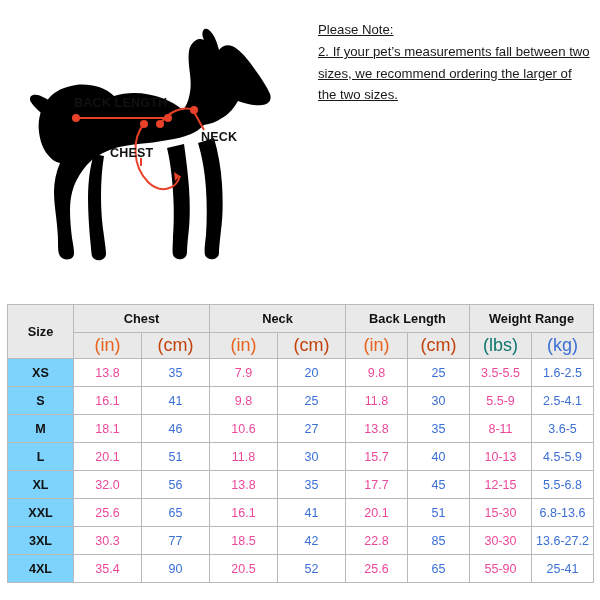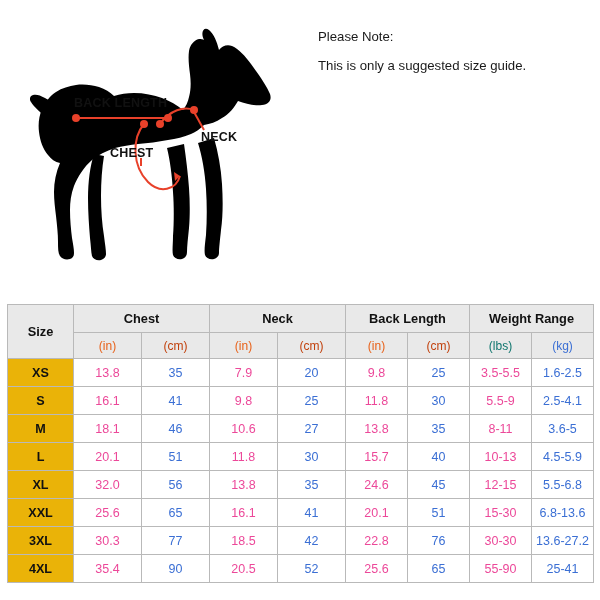--- a/index.html
+++ b/index.html
@@ -59,21 +59,22 @@
   .notes {
     position: absolute;
     left: 318px;
     top: 18px;
     width: 272px;
     font-size: 13.2px;
     line-height: 1.62;
     color: #1a1a1a;
   }
   .notes p {
-    margin: 8px 0 0px 0;
+    margin: 1px 0 0px 0;
+    text-decoration: underline;
   }
 
   
   .table-wrap {
     position: absolute;
     left: 7px;
     top: 304px;
     width: 586px;
   }
   table.size-table {
@@ -91,33 +92,33 @@
     height: 27px;
   }
   thead th {
     background: #e9e9e9;
     font-weight: bold;
     color: #111111;
     font-size: 12.8px;
   }
   thead th.unit {
     font-weight: normal;
-    font-size: 12px;
+    font-size: 18px;
     height: 25px;
   }
   .u-in { color: #e8621a; }
   .u-cm { color: #c2410c; }
   .u-lbs { color: #0f766e; }
   .u-kg { color: #3b6fd4; }
 
   tbody td.size-cell {
     font-weight: bold;
     color: #111111;
     font-size: 12.6px;
-    background: #eab308;
+    background: #7dd3fc;
   }
   tbody td.val-in { color: #ec4899; }
   tbody td.val-cm { color: #3b6fd4; }
   tbody tr td { background: #ffffff; }
 </style>
 </head>
 <body>
 
 <div class="page">
 
@@ -233,21 +234,21 @@
         <line x1="133" y1="152" x2="133" y2="160" stroke="#e8412a" stroke-width="2"></line>
       </svg>
 
       <div class="label label-back">BACK LENGTH</div>
       <div class="label label-neck">NECK</div>
       <div class="label label-chest">CHEST</div>
     </div>
 
     <div class="notes">
       <p>Please Note:</p>
-      <p>This is only a suggested size guide.</p>
+      <p>2. If your pet’s measurements fall between two sizes, we recommend ordering the larger of the two sizes.</p>
     </div>
   </div>
 
   <div class="table-wrap">
     <table class="size-table">
       <colgroup>
         <col style="width:66px">
         <col style="width:68px">
           <col style="width:68px">
         <col style="width:68px">
@@ -320,21 +321,21 @@
           <td class="val-cm">40</td>
           <td class="val-in">10-13</td>
           <td class="val-cm">4.5-5.9</td>
         </tr>
         <tr>
           <td class="size-cell">XL</td>
           <td class="val-in">32.0</td>
           <td class="val-cm">56</td>
           <td class="val-in">13.8</td>
           <td class="val-cm">35</td>
-          <td class="val-in">24.6</td>
+          <td class="val-in">17.7</td>
           <td class="val-cm">45</td>
           <td class="val-in">12-15</td>
           <td class="val-cm">5.5-6.8</td>
         </tr>
         <tr>
           <td class="size-cell">XXL</td>
           <td class="val-in">25.6</td>
           <td class="val-cm">65</td>
           <td class="val-in">16.1</td>
           <td class="val-cm">41</td>
@@ -343,21 +344,21 @@
           <td class="val-in">15-30</td>
           <td class="val-cm">6.8-13.6</td>
         </tr>
         <tr>
           <td class="size-cell">3XL</td>
           <td class="val-in">30.3</td>
           <td class="val-cm">77</td>
           <td class="val-in">18.5</td>
           <td class="val-cm">42</td>
           <td class="val-in">22.8</td>
-          <td class="val-cm">76</td>
+          <td class="val-cm">85</td>
           <td class="val-in">30-30</td>
           <td class="val-cm">13.6-27.2</td>
         </tr>
         <tr>
           <td class="size-cell">4XL</td>
           <td class="val-in">35.4</td>
           <td class="val-cm">90</td>
           <td class="val-in">20.5</td>
           <td class="val-cm">52</td>
           <td class="val-in">25.6</td>

